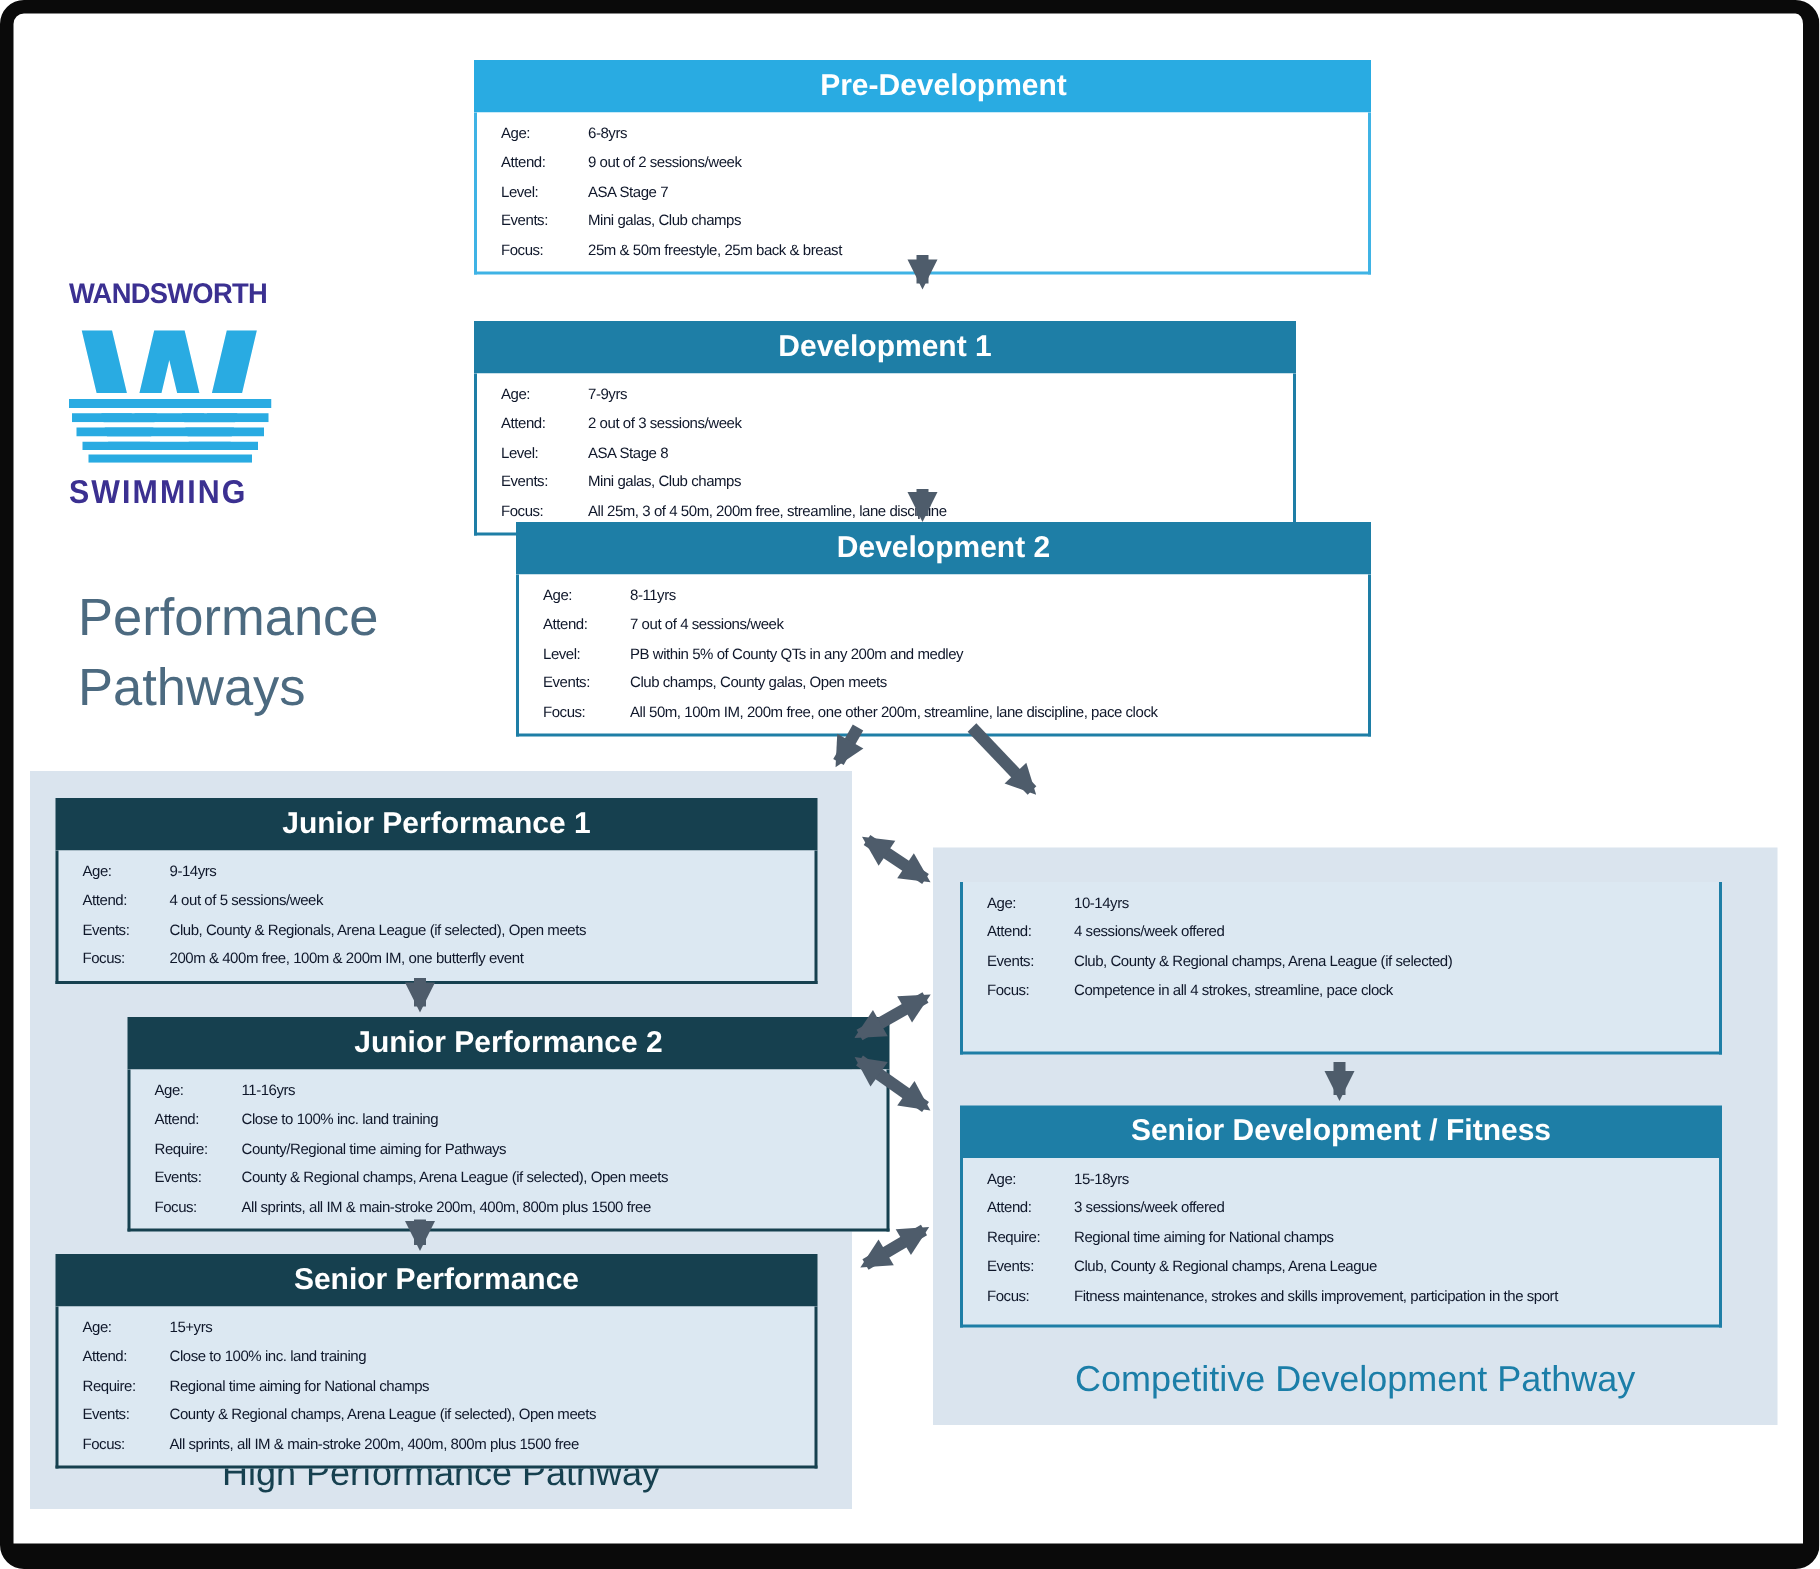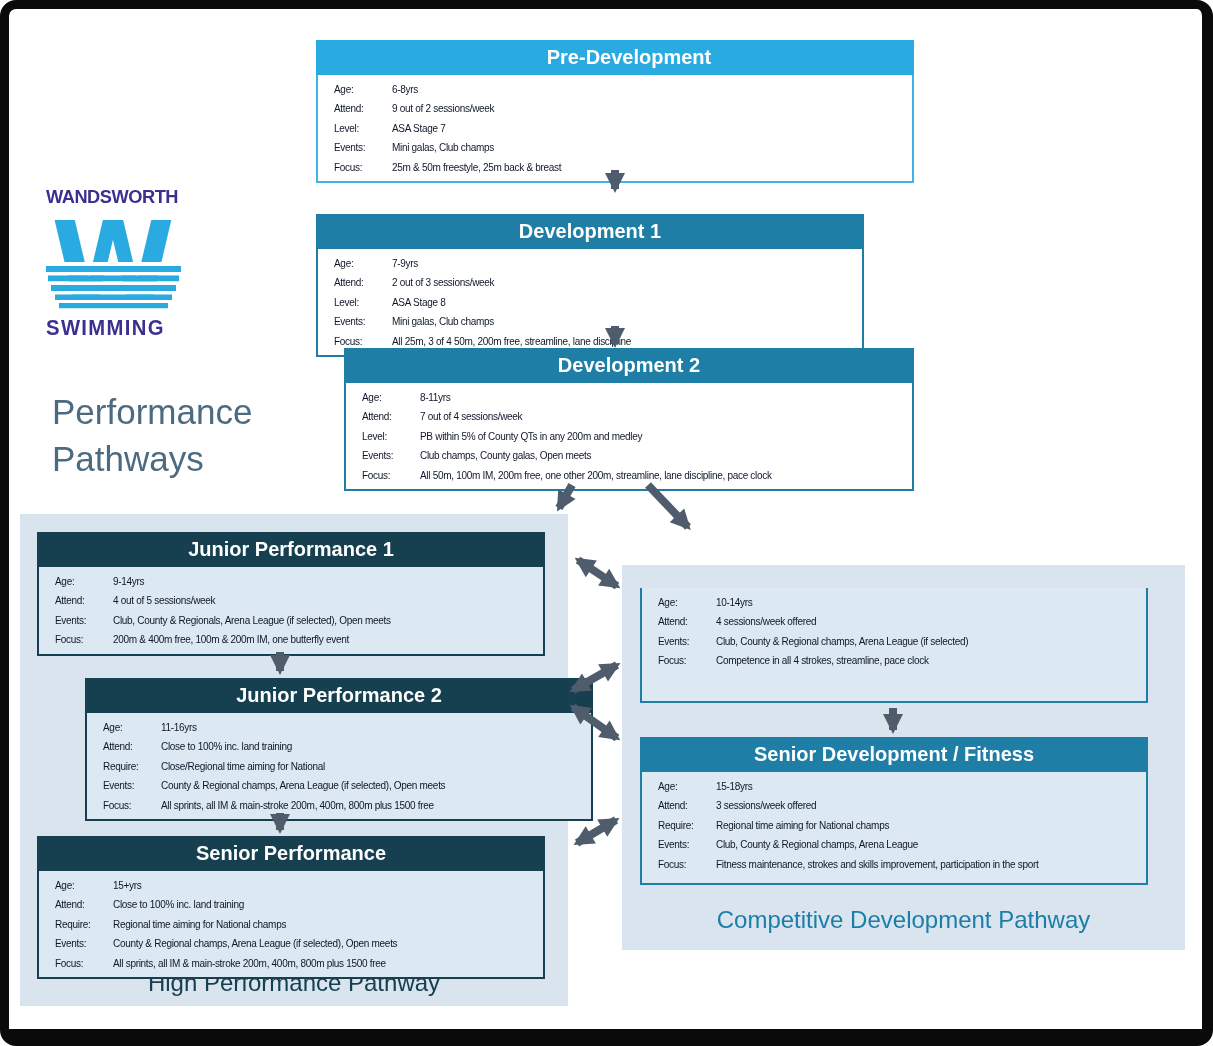--- a/index.html
+++ b/index.html
@@ -207,21 +207,21 @@
         <div class="row">
           <span class="lbl">Age:</span>
           <span class="val">11-16yrs</span>
         </div>
         <div class="row">
           <span class="lbl">Attend:</span>
           <span class="val">Close to 100% inc. land training</span>
         </div>
         <div class="row">
           <span class="lbl">Require:</span>
-          <span class="val">Close/Regional time aiming for National</span>
+          <span class="val">County/Regional time aiming for Pathways</span>
         </div>
         <div class="row">
           <span class="lbl">Events:</span>
           <span class="val">County &amp; Regional champs, Arena League (if selected), Open meets</span>
         </div>
         <div class="row">
           <span class="lbl">Focus:</span>
           <span class="val">All sprints, all IM &amp; main-stroke 200m, 400m, 800m plus 1500 free</span>
         </div>
       </div>

